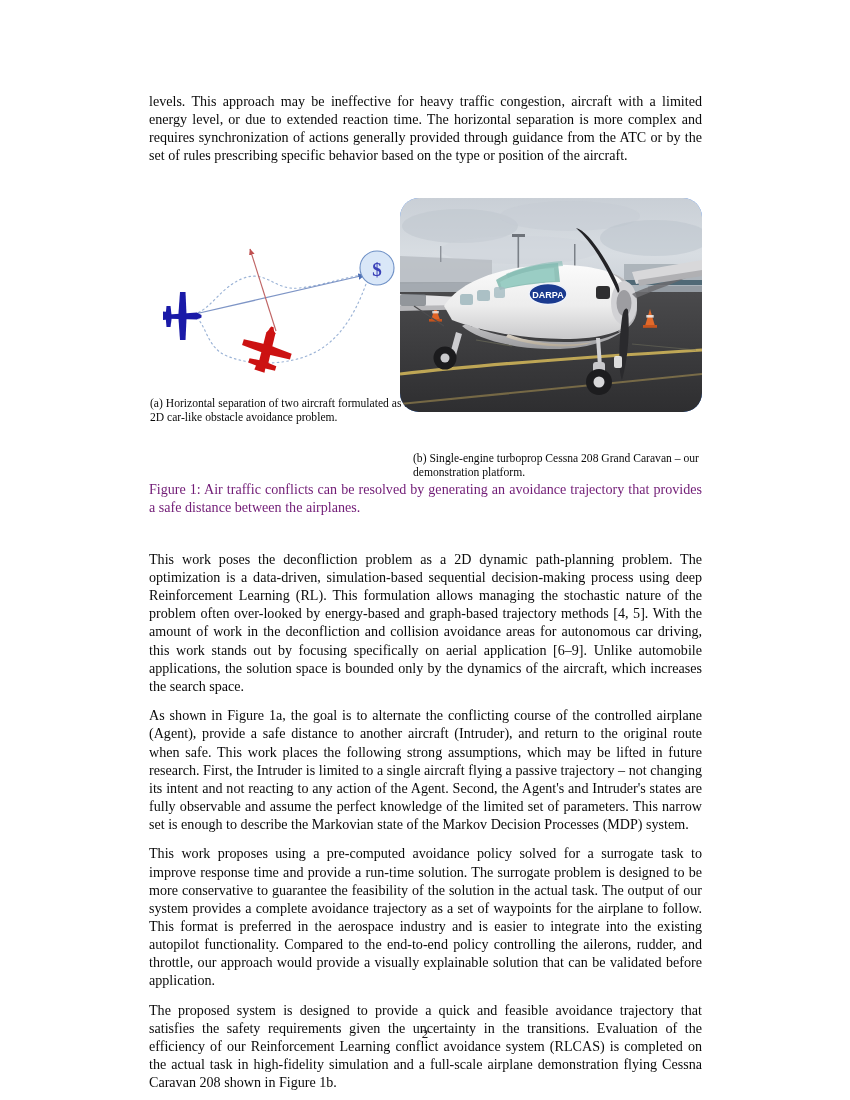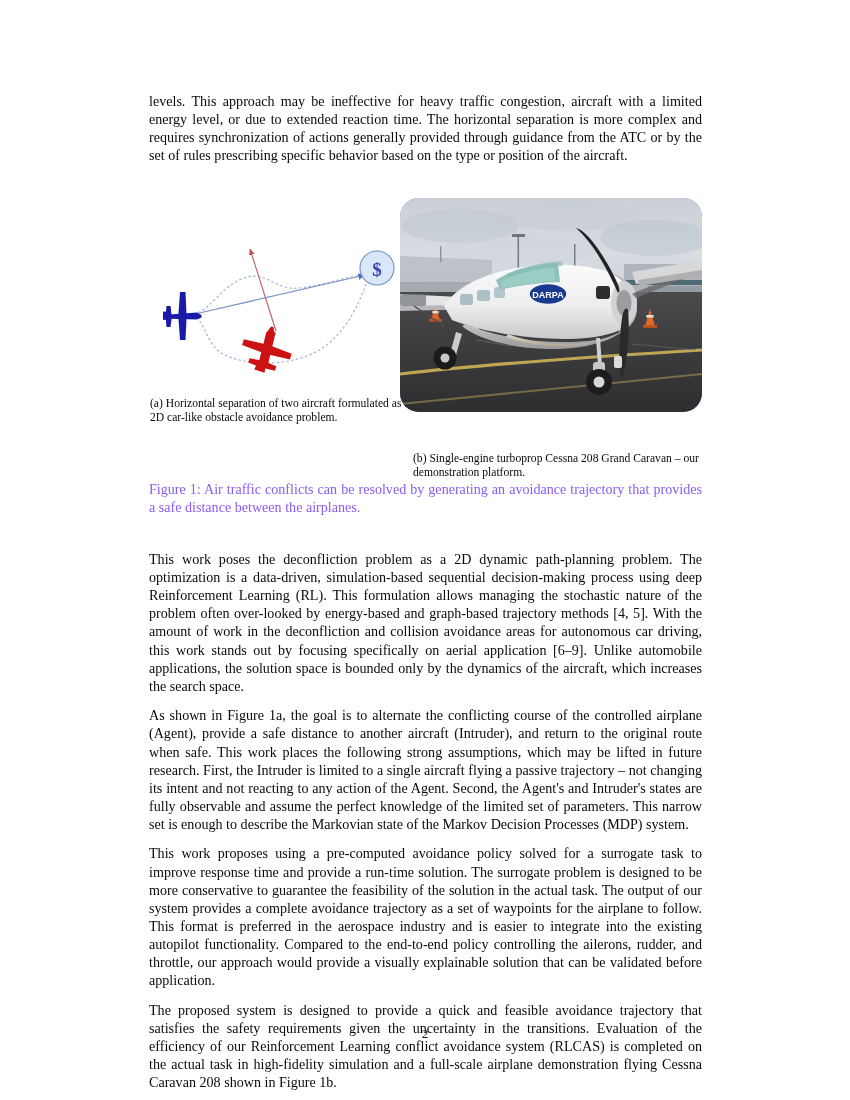--- a/index.html
+++ b/index.html
@@ -98,21 +98,21 @@
     line-height: 14.6px;
     text-align: left;
     color: #0a0a0a;
     margin-top: 32px;
   }
   .fig-caption {
     margin: 14px 0 0 0;
     font-size: 14.1px;
     line-height: 18.1px;
     text-align: justify;
-    color: #8b5cf6;
+    color: #701a75;
   }
   .after-fig-gap { height: 34px; }
   .before-fig-gap { height: 22px; }
 
   .page-number {
     position: absolute;
     left: 0;
     top: 1026px;
     width: 850px;
     text-align: center;

